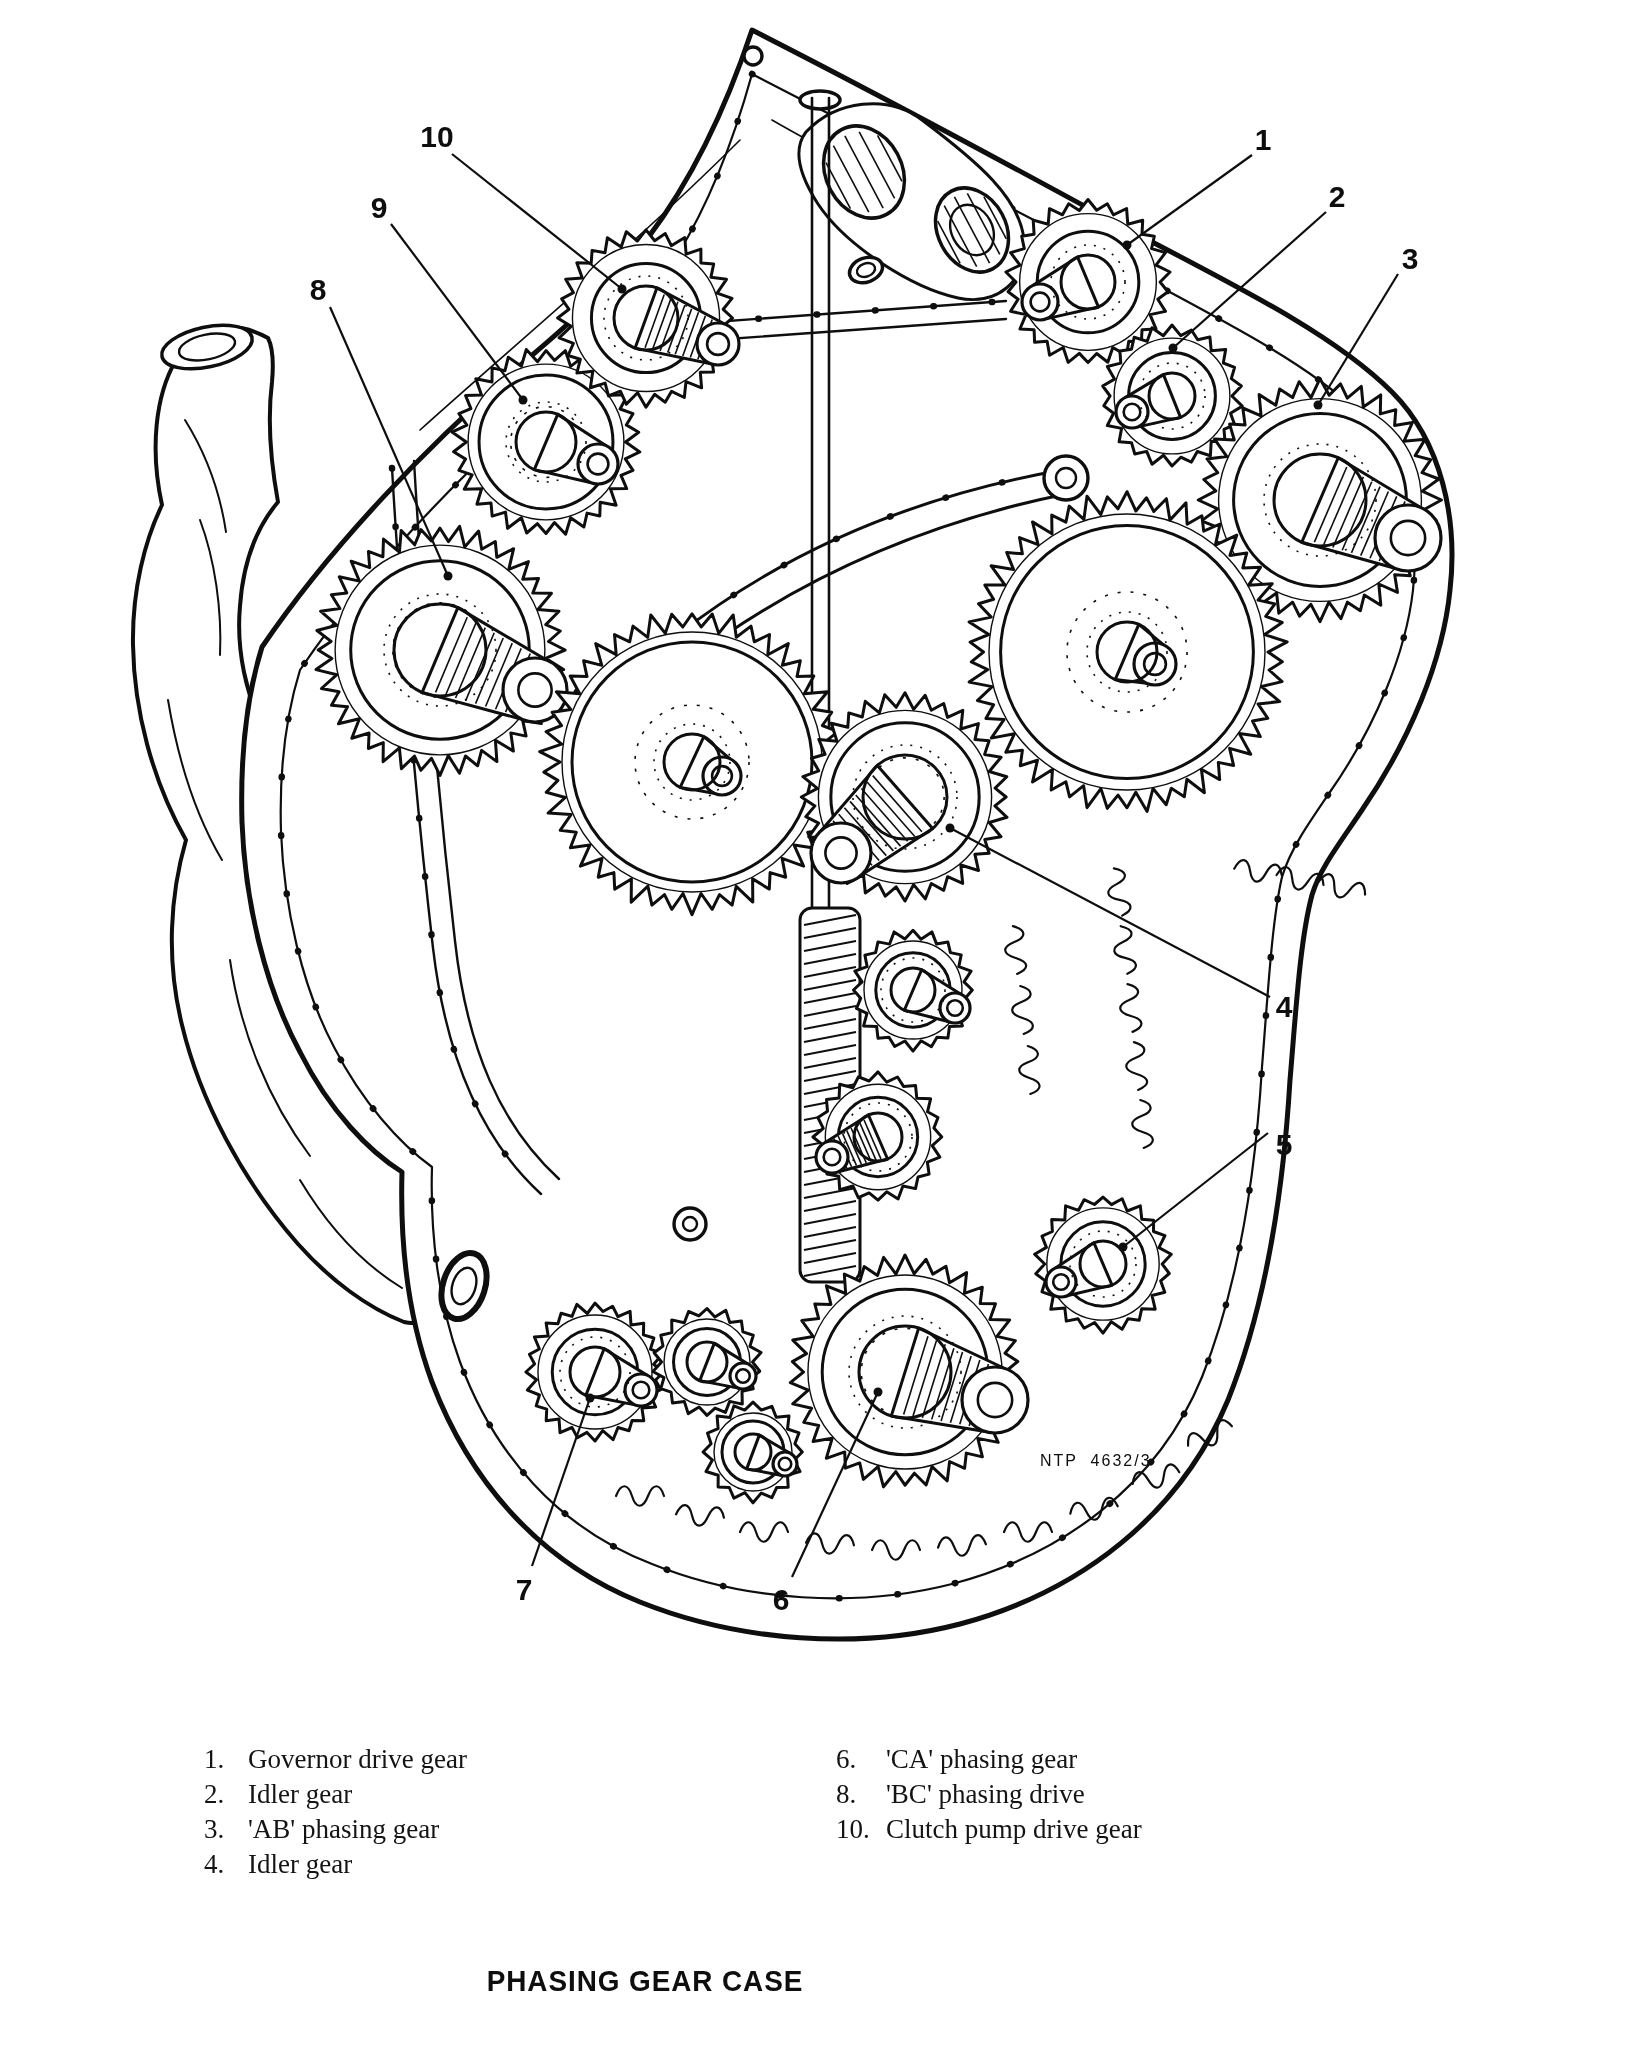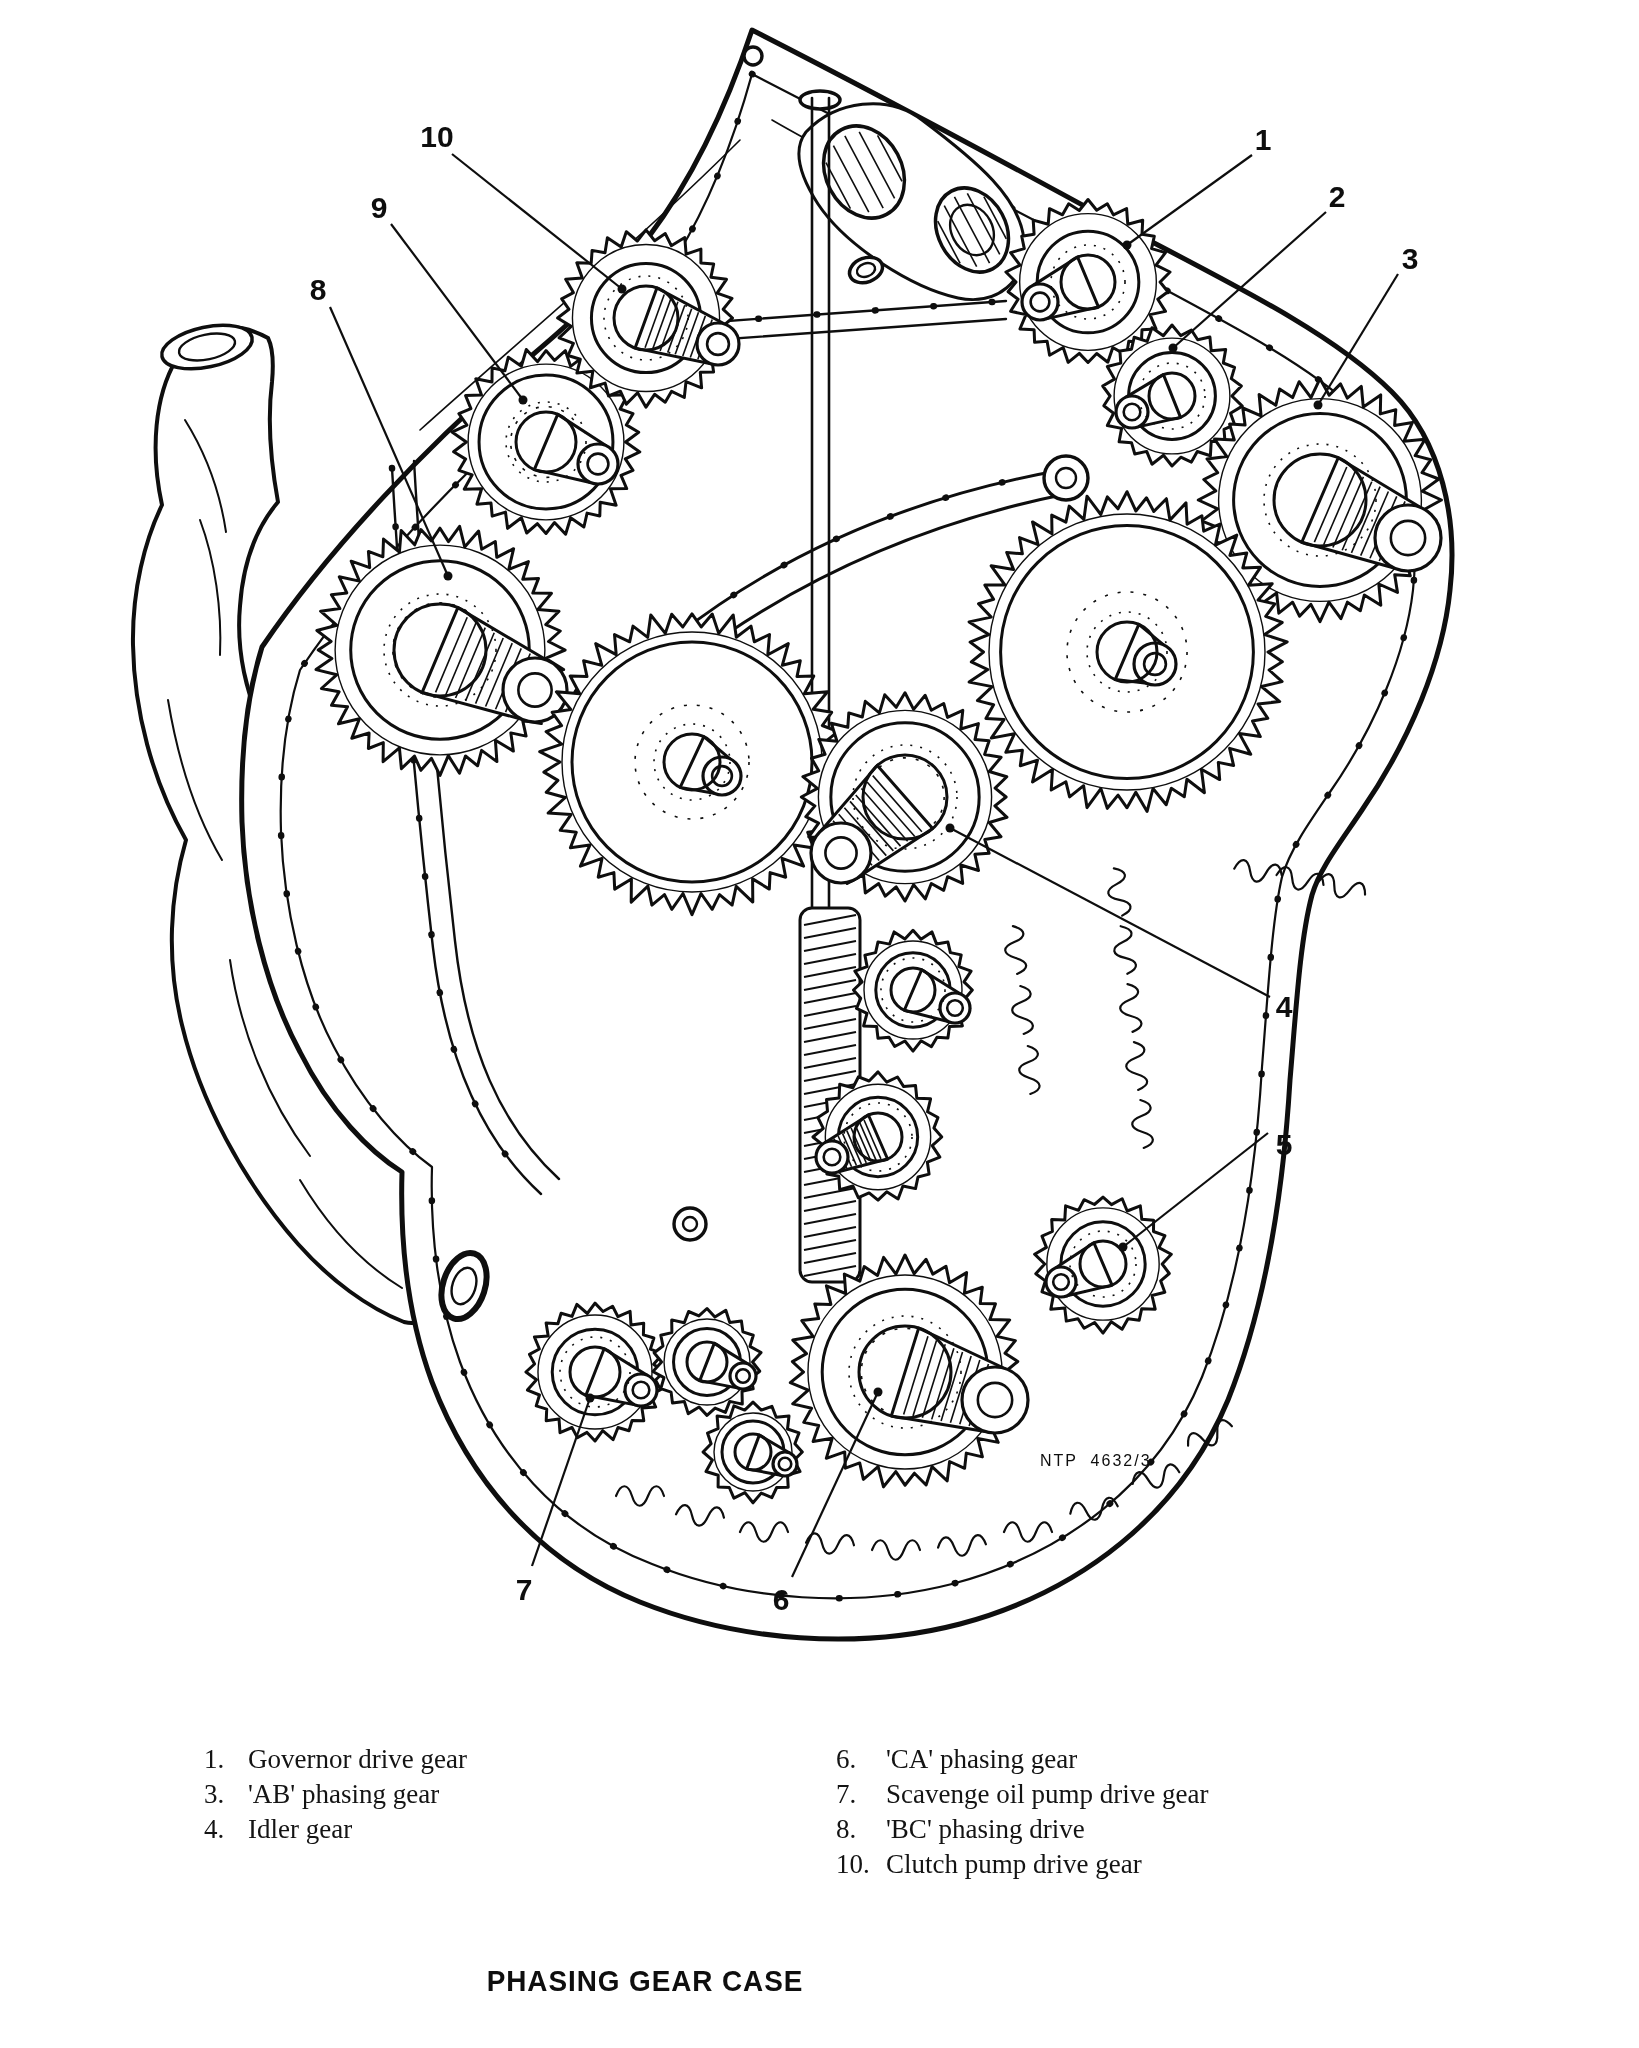--- a/index.html
+++ b/index.html
@@ -430,24 +430,24 @@
       <line x1="452" y1="154" x2="622" y2="289" stroke="#0e0e0e" stroke-width="2.2"></line>
       <circle cx="622" cy="289" r="4.5" fill="#0e0e0e"></circle>
       <text x="437" y="136" text-anchor="middle" dominant-baseline="central" font-family="&quot;Liberation Sans&quot;,sans-serif" font-weight="bold" font-size="30" fill="#0e0e0e">10</text>
     </g>
     <text x="1040" y="1466" font-family="&quot;Liberation Sans&quot;,sans-serif" font-size="16" letter-spacing="2" fill="#0e0e0e" xml:space="preserve" style="white-space:pre">NTP  4632/3</text>
   </svg>
 
 <div class="legend">
   <div class="legend-col left">
       <div class="legend-row"><span class="legend-num">1.</span><span>Governor drive gear</span></div>
+      <div class="legend-row"><span class="legend-num">2.</span><span>Idler gear</span></div>
       <div class="legend-row"><span class="legend-num">3.</span><span>'AB' phasing gear</span></div>
       <div class="legend-row"><span class="legend-num">4.</span><span>Idler gear</span></div>
     </div>
   <div class="legend-col right">
       <div class="legend-row"><span class="legend-num">6.</span><span>'CA' phasing gear</span></div>
-      <div class="legend-row"><span class="legend-num">7.</span><span>Scavenge oil pump drive gear</span></div>
       <div class="legend-row"><span class="legend-num">8.</span><span>'BC' phasing drive</span></div>
       <div class="legend-row"><span class="legend-num">10.</span><span>Clutch pump drive gear</span></div>
     </div>
 </div>
 
 <div class="figure-title">PHASING GEAR CASE</div>
 
 </body></html>

